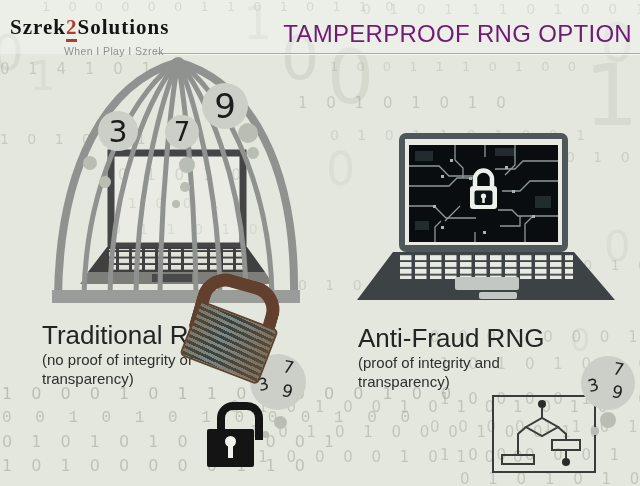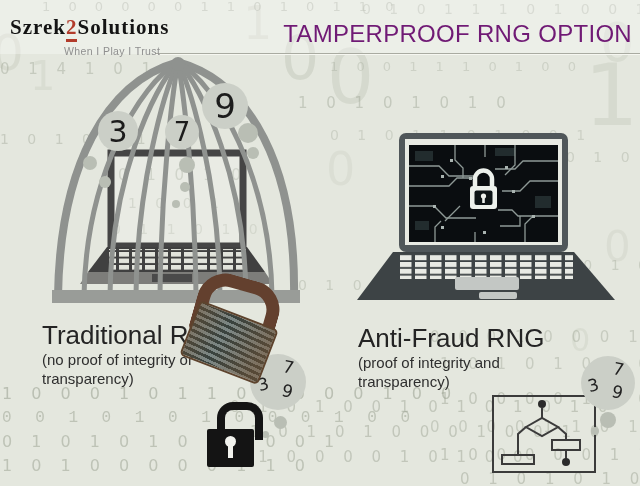--- a/index.html
+++ b/index.html
@@ -92,21 +92,21 @@
     </div>
   <div class="bin-over">
       <span style="left: 118px; top: 168px; font-size: 15px; opacity: 0.3;">0 1 0 1 0</span>
       <span style="left: 128px; top: 196px; font-size: 14px; opacity: 0.25;">1 0 0 1</span>
       <span style="left: 112px; top: 222px; font-size: 14px; opacity: 0.22; text-align: right;">0 1 1 0 1 0</span>
     </div>
 
   <div class="hdr-band"></div>
   <div class="rule"></div>
   <div class="logo"><span>Szrek</span><span class="two">2</span><span>Solutions</span></div>
-  <div class="tagline">When I Play I Trust</div>
+  <div class="tagline">When I Play I Szrek</div>
   <div class="title">TAMPERPROOF RNG OPTION</div>
 
   <svg class="lyr z3" style="left:80px;top:148px" width="200" height="140" viewBox="0 0 200 140">
     <defs>
       <pattern id="pkL" width="13" height="6.5" patternUnits="userSpaceOnUse">
         <rect width="10" height="4.6" fill="#e2e4dc"></rect>
       </pattern>
       <clipPath id="kbL">
           <polygon points="27,99 167,99 185,124 8,124"></polygon>
         </clipPath>

